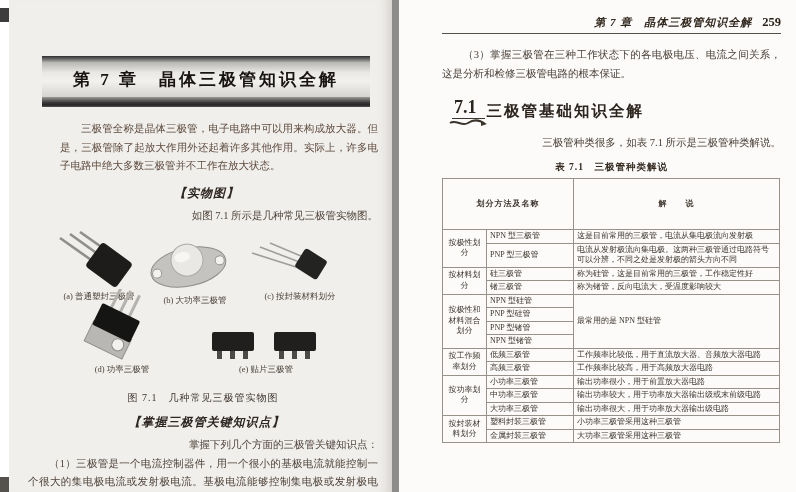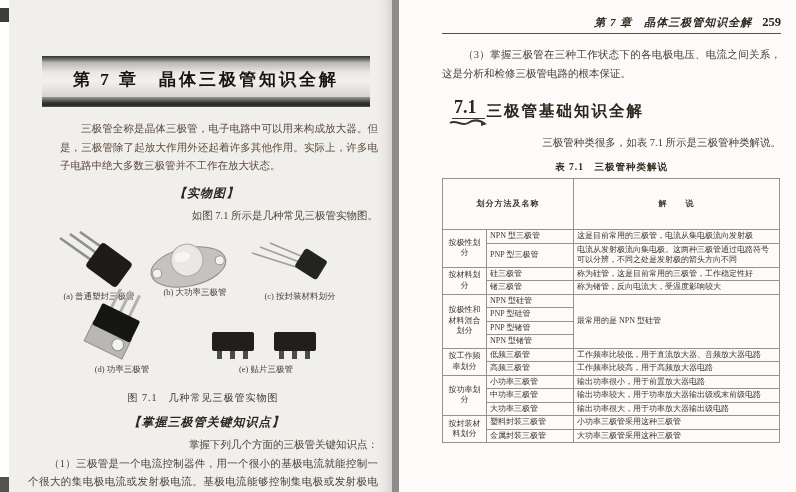--- a/index.html
+++ b/index.html
@@ -105,21 +105,21 @@
 
         <svg class="ph" style="left:118px;top:6px;" width="85" height="55" viewBox="0 0 85 55">
           <g transform="rotate(-12 42 28)">
             <ellipse cx="42" cy="30" rx="38" ry="19" fill="#c4c3c0" stroke="#8d8d8a"></ellipse>
             <circle cx="10" cy="30" r="4.5" fill="#f3f2ef" stroke="#989895"></circle>
             <circle cx="74" cy="30" r="4.5" fill="#f3f2ef" stroke="#989895"></circle>
             <circle cx="42" cy="23" r="16" fill="#e9e8e4" stroke="#a9a9a5"></circle>
             <ellipse cx="38" cy="19" rx="8" ry="5" fill="#f7f6f3"></ellipse>
           </g>
         </svg>
-        <div class="subcap" style="left:112px;top:56px;width:110px;text-align:center;">(b) 大功率三极管</div>
+        <div class="subcap" style="left:112px;top:64px;width:110px;text-align:center;">(b) 大功率三极管</div>
 
         <svg class="ph" style="left:218px;top:8px;" width="95" height="50" viewBox="0 0 95 50">
           <g stroke="#a09e9a" stroke-width="1.6">
             <line x1="6" y1="14" x2="50" y2="28"></line>
             <line x1="14" y1="8" x2="56" y2="24"></line>
             <line x1="24" y1="4" x2="62" y2="20"></line>
           </g>
           <rect x="52" y="14" width="26" height="22" rx="3" fill="#232321" transform="rotate(32 65 25)"></rect>
         </svg>
         <div class="subcap" style="left:212px;top:60px;width:120px;">(c) 按封装材料划分</div>

